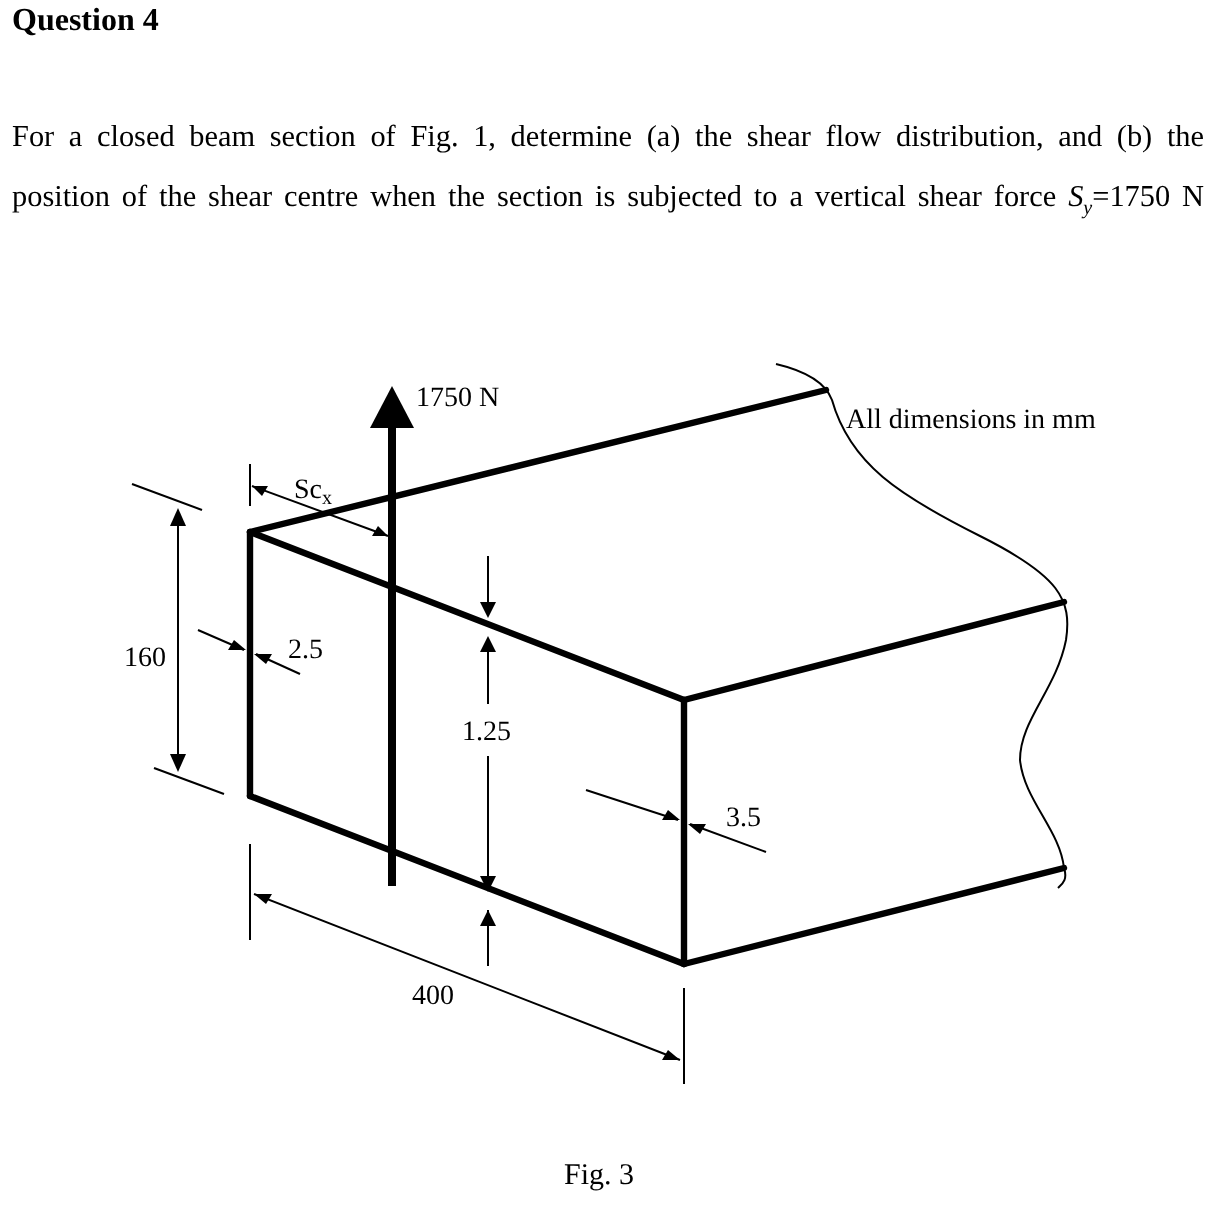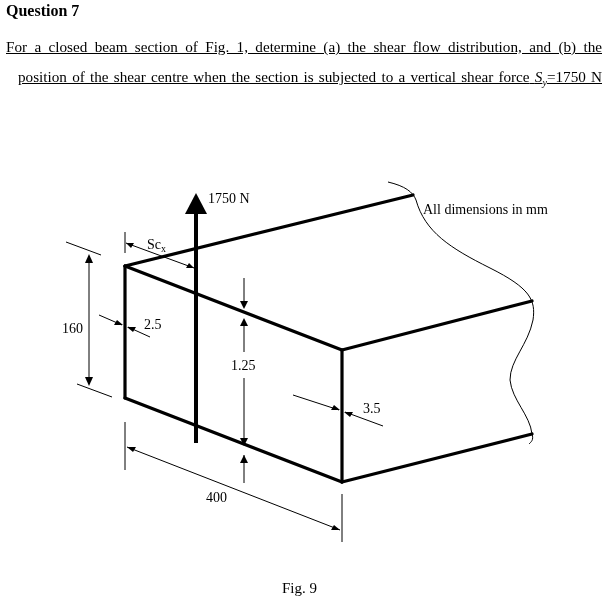--- a/index.html
+++ b/index.html
@@ -1,31 +1,31 @@
 <!DOCTYPE html>
 <html><head>
 <meta charset="utf-8">
 <style>
   html, body { margin:0; padding:0; background:#ffffff; }
   body { width:606px; height:603px; position:relative; overflow:hidden;
          font-family:"Liberation Serif", "DejaVu Serif", serif; color:#000; }
   .heading { position:absolute; left:6px; top:2px; font-size:16px; font-weight:bold; }
-  .para { position:absolute; left:6px; top:32px; width:596px; font-size:15.2px; line-height:30px;
-          text-align:justify;text-decoration:underline; }
+  .para { position:absolute; left:6px; top:54px; width:596px; font-size:15.2px; line-height:30px;
+          text-align:justify; }
   .para .l { display:block; white-space:nowrap; }
   .para .l1 { text-align:justify; text-align-last:justify; }
-  .para .l2 { text-align:justify; text-align-last:justify;margin-left:12px; }
+  .para .l2 { text-align:justify; text-align-last:justify; }
   svg.fig { position:absolute; left:0; top:0; }
   .lbl { font-family:"Liberation Serif", "DejaVu Serif", serif; font-size:14px; fill:#000; }
   .caption { position:absolute; left:282px; top:580px; font-size:15px; }
 </style>
 </head>
 <body>
 
-<div class="heading">Question 7</div>
+<div class="heading">Question 4</div>
 
 <div class="para">
   <span class="l l1">For a closed beam section of Fig. 1, determine (a) the shear flow distribution, and (b) the</span>
   <span class="l l2"><span>position of the shear centre when the section is subjected to a vertical shear force</span> <i>S</i><sub style="font-style:italic;font-size:10px">y</sub><span>=1750 N</span></span>
 </div>
 
 <svg class="fig" width="606" height="603" viewBox="0 0 606 603">
   <defs>
     <marker id="ah" markerWidth="8" markerHeight="6" refX="8" refY="3" orient="auto" markerUnits="userSpaceOnUse">
       <path d="M0,0 L8,3 L0,6 Z" fill="#000"></path>
@@ -101,13 +101,13 @@
   <g stroke="#000" stroke-width="1" fill="none">
     <line x1="125" y1="422" x2="125" y2="470"></line>
     <line x1="342" y1="494" x2="342" y2="542"></line>
     <line x1="127" y1="447" x2="340" y2="530"></line>
     <path d="M127,447 L136,447 L133,452 Z" fill="#000" stroke="none"></path>
     <path d="M340,530 L331,530 L334,525 Z" fill="#000" stroke="none"></path>
   </g>
   <text class="lbl" x="206" y="502">400</text>
 </svg>
 
-<div class="caption">Fig. 9</div>
+<div class="caption">Fig. 3</div>
 
 </body></html>

